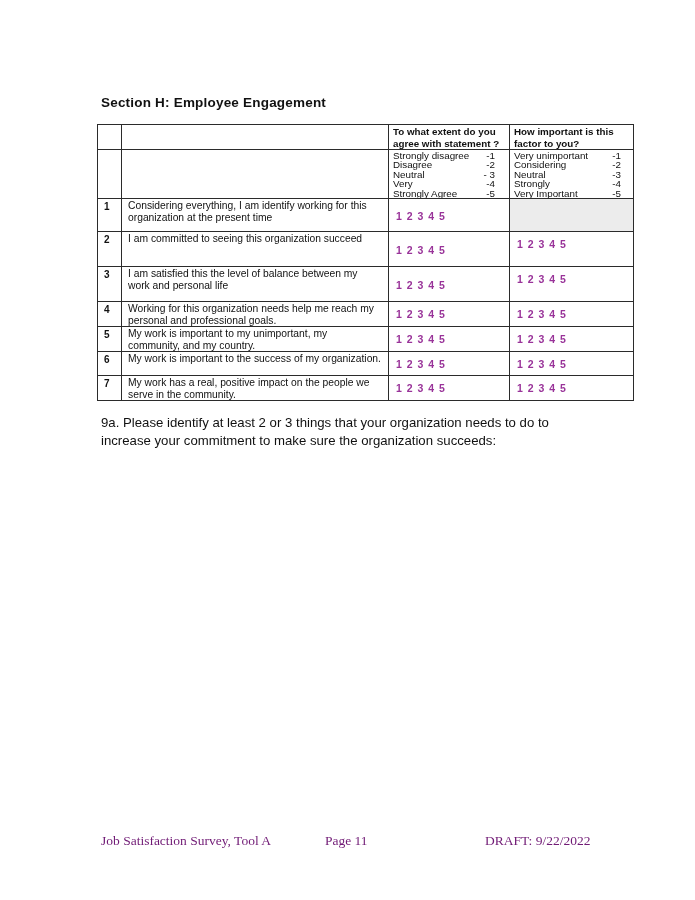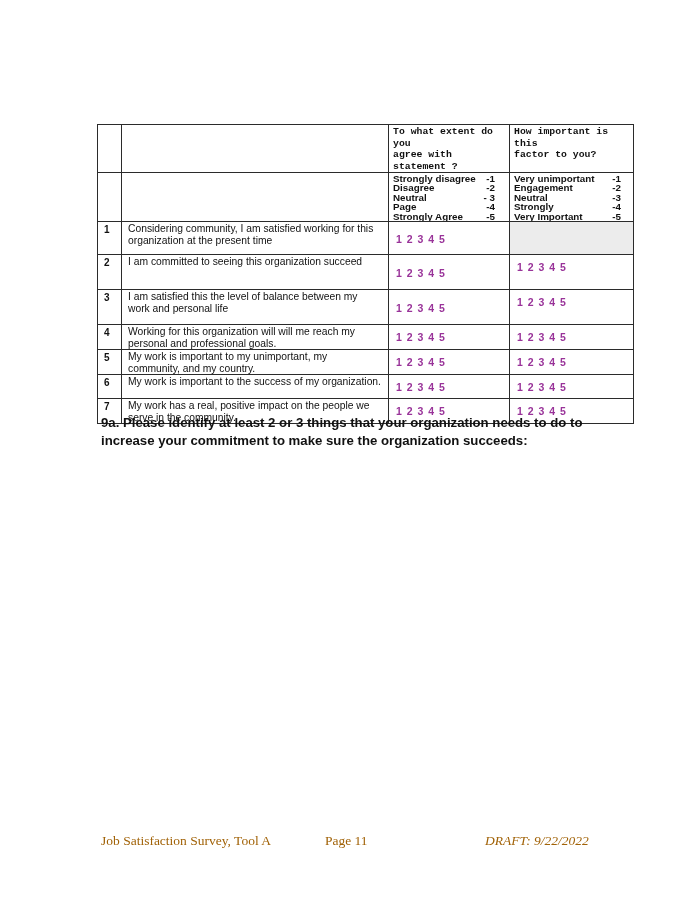--- a/index.html
+++ b/index.html
@@ -48,28 +48,27 @@
   tr.r5 { height: 24px; }
   tr.r6 { height: 24px; }
   tr.r7 { height: 24px; }
 
   td.hcell {
     font-size: 9.8px;
     font-weight: bold;
     line-height: 11.5px;
     padding: 1px 2px 0 4px;
     white-space: pre-line;
-    font-family: Liberation Mono, monospace;
   }
   td.scale-cell { padding: 1px 0 0 0; }
   .scale-line {
     display: flex;
     justify-content: space-between;
     font-size: 9.8px;
-    font-weight: bold;
+    font-weight: normal;
     line-height: 9.4px;
     padding: 0 14px 0 4px;
   }
   td.scale-cell.imp .scale-line { padding-right: 12px; }
 
   td.numcell {
     font-size: 10px;
     font-weight: bold;
     padding: 2px 0 0 6px;
   }
@@ -91,45 +90,45 @@
     margin-top: 14px;
   }
 
   .question {
     position: absolute;
     left: 101px;
     width: 510px;
     font-size: 13.2px;
     line-height: 18px;
     white-space: pre-line;
-    font-weight: bold;
   }
   .q9a { top: 414px; }
   .q9b { top: 619px; }
 
   .footer {
     position: absolute;
     left: 0;
     top: 833px;
     width: 695px;
     height: 18px;
     font-family: "Liberation Serif", serif;
     font-size: 13.5px;
-    color: #a16207;
+    color: #701a75;
   }
   .footer span { position: absolute; top: 0; white-space: nowrap; }
   .footer .f-left { left: 101px; }
   .footer .f-center { left: 325px; font-family: Liberation Serif, serif; }
-  .footer .f-right { left: 485px; font-style: italic; }
+  .footer .f-right { left: 485px; }
 </style>
 </head>
 <body>
 
 <div class="page">
 
+  <div class="section-title">Section H: Employee Engagement</div>
 
   <table class="survey">
     <colgroup>
       <col class="c-num">
         <col class="c-stmt">
         <col class="c-agree">
         <col class="c-imp">
     </colgroup>
 
     <tbody>
@@ -152,55 +151,55 @@
             </div>
         <div class="scale-line">
               <span>Disagree</span>
               <span>-2</span>
             </div>
         <div class="scale-line">
               <span>Neutral</span>
               <span>- 3</span>
             </div>
         <div class="scale-line">
-              <span>Page</span>
+              <span>Very</span>
               <span>-4</span>
             </div>
         <div class="scale-line">
               <span>Strongly Agree</span>
               <span>-5</span>
             </div>
       </td>
       <td class="scale-cell imp">
         <div class="scale-line">
               <span>Very unimportant</span>
               <span>-1</span>
             </div>
         <div class="scale-line">
-              <span>Engagement</span>
+              <span>Considering</span>
               <span>-2</span>
             </div>
         <div class="scale-line">
               <span>Neutral</span>
               <span>-3</span>
             </div>
         <div class="scale-line">
               <span>Strongly</span>
               <span>-4</span>
             </div>
         <div class="scale-line">
               <span>Very Important</span>
               <span>-5</span>
             </div>
       </td>
     </tr>
 
     <tr class="r1">
       <td class="numcell">1</td>
-      <td class="stmtcell">Considering community, I am satisfied working for this
+      <td class="stmtcell">Considering everything, I am identify working for this
 organization at the present time</td>
       <td class="ratecell vcenter"><span class="digits">1 2 3 4 5</span></td>
       <td class="ratecell shaded"></td>
     </tr>
 
     <tr class="r2">
       <td class="numcell">2</td>
       <td class="stmtcell">I am committed to seeing this organization succeed</td>
       <td class="ratecell vcenter"><span class="digits">1 2 3 4 5</span></td>
       <td class="ratecell"><span class="digits">1 2 3 4 5</span></td>
@@ -209,21 +208,21 @@
     <tr class="r3">
       <td class="numcell">3</td>
       <td class="stmtcell">I am satisfied this the level of balance between my
 work and personal life</td>
       <td class="ratecell vcenter"><span class="digits">1 2 3 4 5</span></td>
       <td class="ratecell"><span class="digits">1 2 3 4 5</span></td>
     </tr>
 
     <tr class="r4">
       <td class="numcell">4</td>
-      <td class="stmtcell">Working for this organization will will me reach my
+      <td class="stmtcell">Working for this organization needs help me reach my
 personal and professional goals.</td>
       <td class="ratecell"><span class="digits">1 2 3 4 5</span></td>
       <td class="ratecell"><span class="digits">1 2 3 4 5</span></td>
     </tr>
 
     <tr class="r5">
       <td class="numcell">5</td>
       <td class="stmtcell">My work is important to my unimportant, my
 community, and my country.</td>
       <td class="ratecell"><span class="digits">1 2 3 4 5</span></td>

